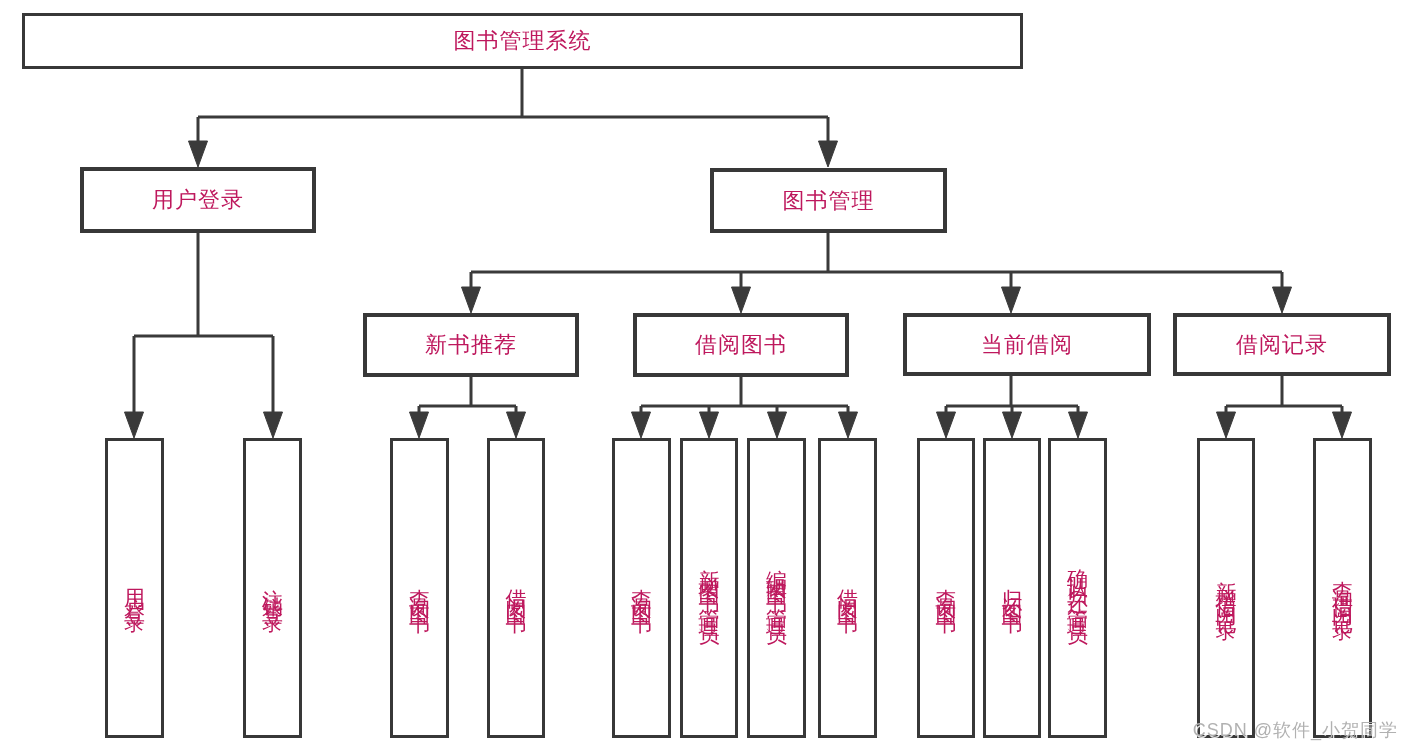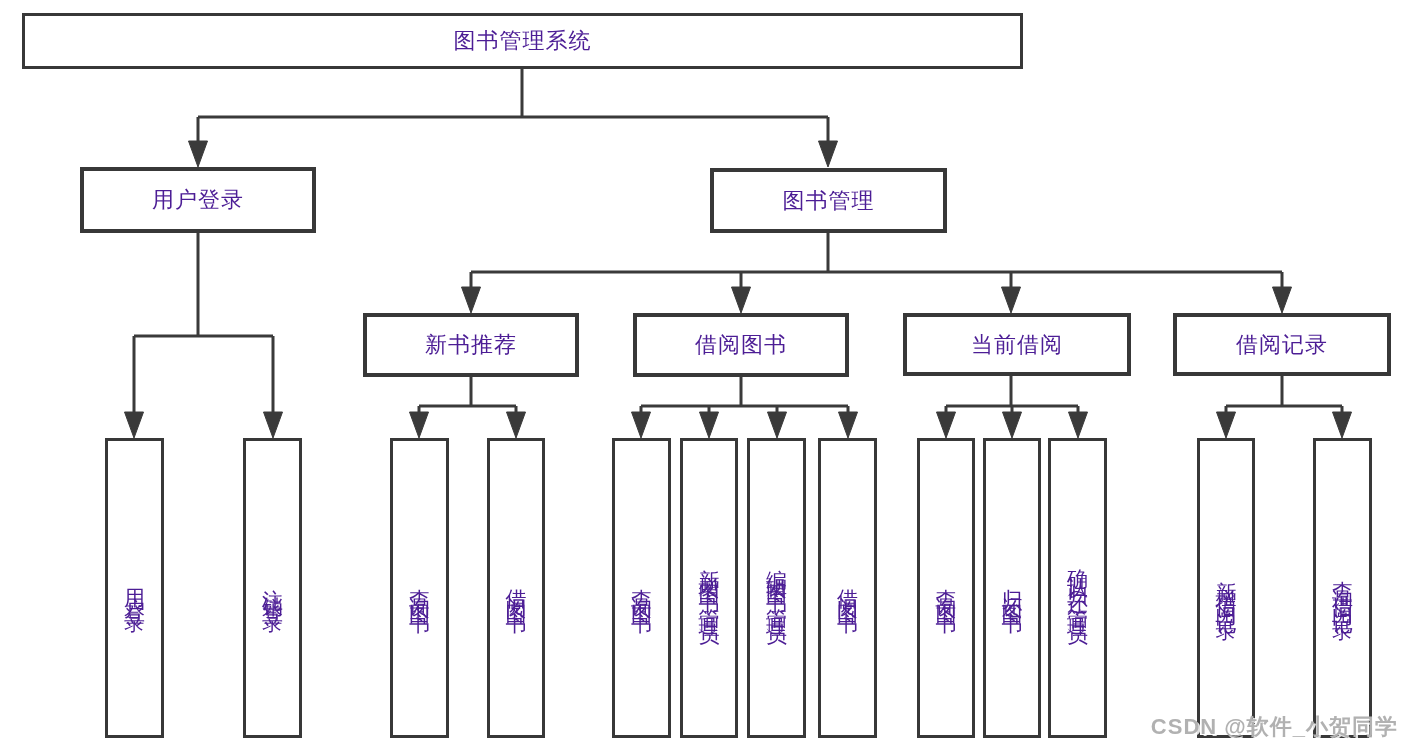--- a/index.html
+++ b/index.html
@@ -25,21 +25,21 @@
   #connectors polygon {
     fill: #3a3a3a;
     stroke: #3a3a3a;
     stroke-width: 1;
   }
   .node {
     position: absolute;
     box-sizing: border-box;
     background: #ffffff;
     border: 4px solid #383838;
-    color: #4c1d95;
+    color: #be185d;
     display: flex;
     align-items: center;
     justify-content: center;
     z-index: 2;
     font-size: 22px;
     letter-spacing: 1px;
     white-space: nowrap;
   }
   .leaf {
     border-width: 3px;
@@ -49,25 +49,24 @@
     writing-mode: vertical-rl;
     text-orientation: mixed;
     letter-spacing: 8px;
     white-space: normal;
   }
   .watermark {
     position: absolute;
     right: 7px;
     bottom: 5px;
     z-index: 3;
-    font-size: 22px;
+    font-size: 18px;
     color: #b1b1b1;
     text-shadow: 2px 2px 0 rgba(255,255,255,0.85);
     letter-spacing: 1px;
-    font-weight: bold;
   }
 </style>
 </head>
 <body>
 
 <div class="canvas">
 
   <svg id="connectors" xmlns="http://www.w3.org/2000/svg">
       <path d="M522 68 V117 M198 117 H828 M198 117 V147 M828 117 V147"></path>
       <polygon points="188.5,141 207.5,141 198,167"></polygon>
@@ -97,21 +96,21 @@
       <polygon points="1332.5,412 1351.5,412 1342,438"></polygon>
     </svg>
 
   <div class="node" style="left:22px; top:13px; width:1001px; height:56px; border-width:3px;">图书管理系统</div>
 
   <div class="node" style="left:80px; top:167px; width:236px; height:66px;">用户登录</div>
   <div class="node" style="left:710px; top:168px; width:237px; height:65px;">图书管理</div>
 
   <div class="node" style="left:363px; top:313px; width:216px; height:64px;">新书推荐</div>
   <div class="node" style="left:633px; top:313px; width:216px; height:64px;">借阅图书</div>
-  <div class="node" style="left:903px; top:313px; width:228px; height:63px;text-align:right;">当前借阅</div>
+  <div class="node" style="left:903px; top:313px; width:248px; height:63px;text-align:right;">当前借阅</div>
   <div class="node" style="left:1173px; top:313px; width:218px; height:63px;">借阅记录</div>
 
   <div class="node leaf" style="left:105px; width:59px;">用户登录</div>
   <div class="node leaf" style="left:243px; width:59px;">注销登录</div>
 
   <div class="node leaf" style="left:390px; width:59px;">查询图书</div>
   <div class="node leaf" style="left:487px; width:58px;">借阅图书</div>
 
   <div class="node leaf" style="left:612px; width:59px;">查询图书</div>
   <div class="node leaf" style="left:680px; width:58px;">新增图书（管理员）</div>

